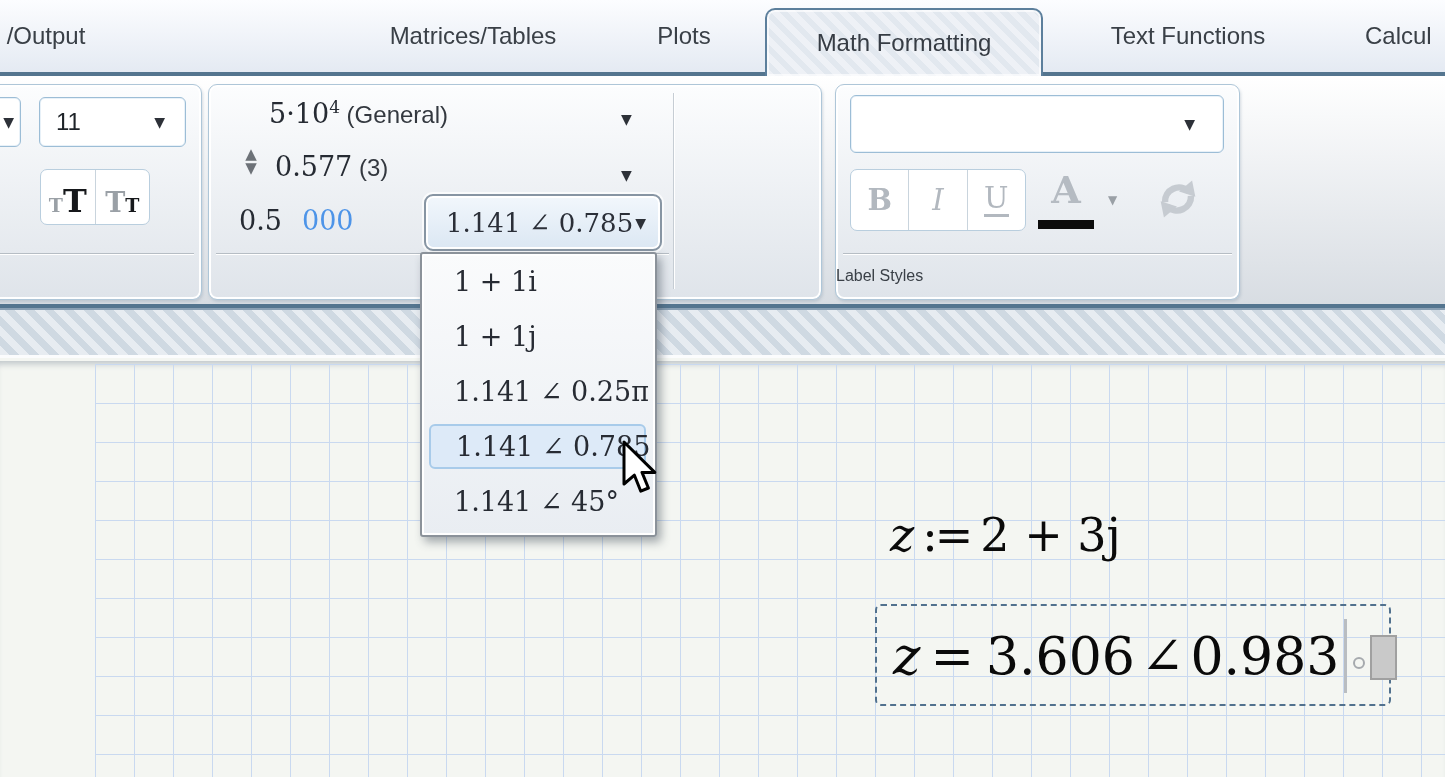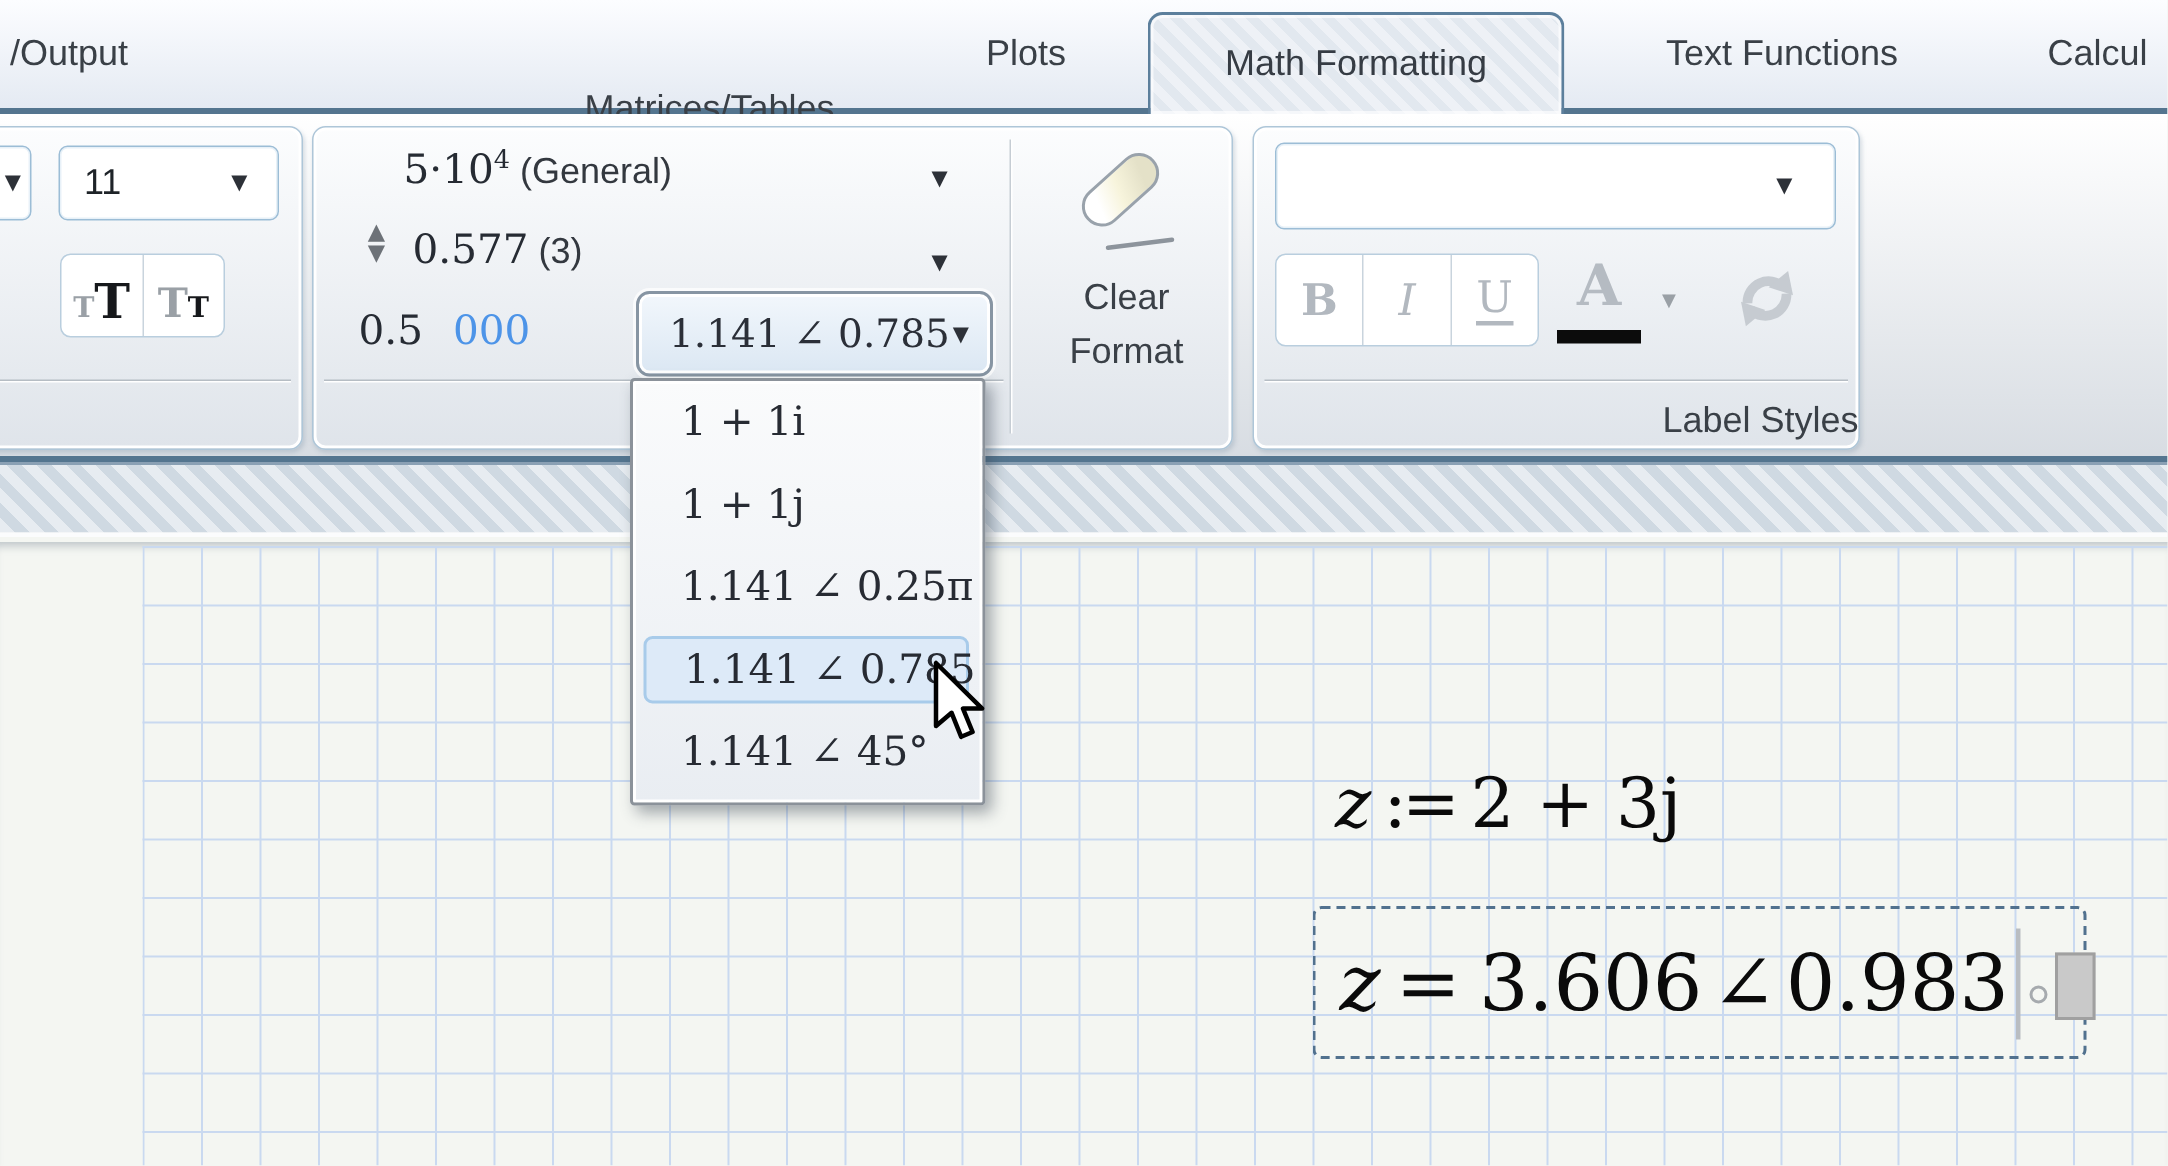--- a/index.html
+++ b/index.html
@@ -8,21 +8,21 @@
   .serif { font-family:"DejaVu Serif","DejaVu Sans",serif; }
 
   
   .tabbar { position:absolute; left:0; top:0; width:1445px; height:76px;
             background:linear-gradient(#fcfdff,#e3e9f2); }
   .tabbar-line { position:absolute; left:0; bottom:0; width:100%; height:4px; background:#54758f; }
   .tab { position:absolute; top:0; height:72px; display:flex; align-items:center; justify-content:center;
          font-size:24px; color:#3a4047; white-space:nowrap; }
   .t0 { left:-6px;  width:104px; }
   .t1 { left:173px; width:120px; }
-  .t2 { left:378px; width:190px;margin-top:37px; }
+  .t2 { left:378px; width:190px; }
   .t3 { left:648px; width:72px;  }
   .t4 { left:1095px; width:186px; }
   .t5 { left:1365px; width:160px; justify-content:flex-start; }
   .tab-active { position:absolute; left:765px; top:8px; width:278px; height:68px; z-index:6;
          border:2px solid #5c7f9c; border-bottom:none; border-radius:10px 10px 0 0;
          background:repeating-linear-gradient(45deg,#eef1f6 0 6px,#e2e8ef 6px 12px);
          box-shadow:inset 0 0 0 2px rgba(255,255,255,.65);
          display:flex; align-items:center; justify-content:center; font-size:24px; color:#363c44; }
 
   
@@ -103,22 +103,22 @@
   .biu-i { font-style:italic; }
   .biu-u { border-bottom:3px solid #b2b8bf; line-height:1.05; }
   .fontcolor-btn { position:absolute; left:196px; top:84px; width:68px; height:62px; }
   .fontcolor-a { position:absolute; left:0; right:0; top:-2px; text-align:center;
                  font-family:"DejaVu Serif",serif; font-weight:bold; font-size:38px; color:#b5bbc2; }
   .fontcolor-bar { position:absolute; left:50%; transform:translateX(-50%); bottom:2px;
                    width:56px; height:9px; background:#0c0c0c; }
   .small-arrow { position:absolute; left:272px; top:108px; font-size:12px; color:#9aa0a6;
                  font-family:"DejaVu Sans",sans-serif; }
   .refresh { position:absolute; left:316px; top:88px; width:52px; height:52px; }
-  .group-title { position:absolute; left:0; right:0; top:182px; text-align:right;
-                 font-size:24px; color:#3a4047; }
+  .group-title { position:absolute; left:0; right:0; top:182px; text-align:left;
+                 font-size:16px; color:#3a4047; }
 
   
   .band { position:absolute; left:0; top:308px; width:1445px; height:50px;
           background:repeating-linear-gradient(45deg,#e7ecf1 0 7px,#cfd9e2 7px 14px);
           border-top:2px solid #8aa0b4; border-bottom:3px solid #fbfcfd; }
 
   
   .paper { position:absolute; left:0; top:361px; width:1445px; height:416px; background:#f4f6f2;
            box-shadow:inset 0 7px 6px -4px rgba(110,125,140,.4); }
   .grid { position:absolute; left:95px; top:3px; width:1350px; height:413px;
@@ -204,30 +204,20 @@
       <span>0.5</span><span class="zeros-blue">000</span>
     </div>
 
     <div class="cplx-btn serif">
       <span>1.141 ∠ 0.785</span>
       <span class="combo-arrow">▼</span>
     </div>
 
     <div class="vsep"></div>
 
-    <div class="clear-btn">
-      <div class="eraser-wrap">
-        <div class="eraser-body"></div>
-        <div class="eraser-line"></div>
-      </div>
-      <div class="clear-text">
-        <div>Clear</div>
-        <div>Format</div>
-      </div>
-    </div>
     <div class="group-divider"></div>
   </div>
 
   <div class="group g3">
     <div class="combo combo-style">
       <span></span>
       <span class="combo-arrow">▼</span>
     </div>
     <div class="btngroup biu-group">
       <div class="biu-cell">

